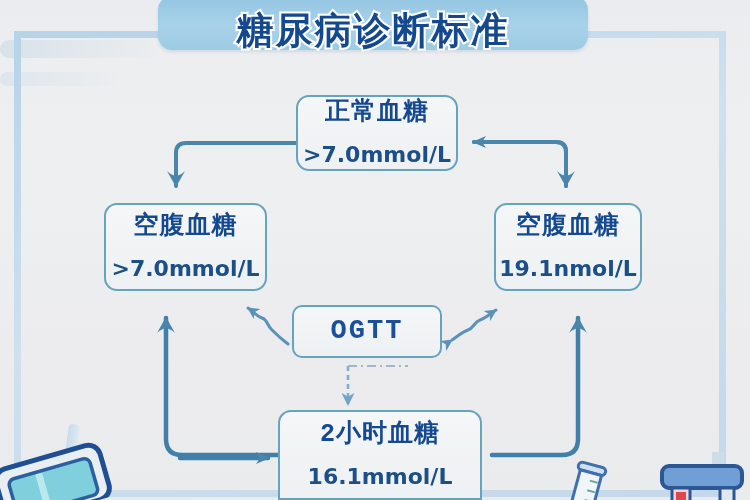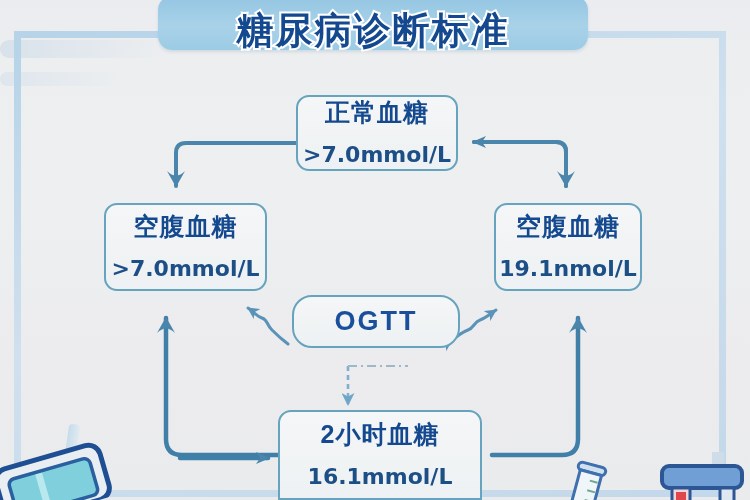--- a/index.html
+++ b/index.html
@@ -62,35 +62,35 @@
     position:absolute;
     border:2.5px solid #66a3bd;
     border-radius:13px;
     background:linear-gradient(180deg,#f4f6f7 0%,#eef1f3 100%);
     display:flex; flex-direction:column;
     align-items:center; justify-content:center;
     text-align:center;
   }
   .node .cn {
     font-size:25px; font-weight:bold; color:#15498f;
-    font-family:Liberation Sans, sans-serif;
+    font-family:Liberation Mono, monospace;
     letter-spacing:1px; line-height:1.1;text-align:right;
   }
   .node .val {
     font-size:22px; font-weight:bold; color:#1d4f87;
     font-family:"DejaVu Sans","Liberation Sans",sans-serif;
     letter-spacing:0px; margin-top:16px; line-height:1.1;
   }
   #node-normal { left:296px; top:95px; width:162px; height:76px; }
   #node-fasting { left:104px; top:203px; width:163px; height:88px; }
   #node-random  { left:494px; top:203px; width:148px; height:88px; }
   #node-twohour { left:278px; top:410px; width:204px; height:90px; border-bottom-left-radius:0; border-bottom-right-radius:0; }
   #node-ogtt {
-    left:292px; top:295px; width:168px; height:53px;
-    border:2.5px solid #66a3bd; border-radius:20px;
+    left:292px; top:305px; width:150px; height:53px;
+    border:2.5px solid #66a3bd; border-radius:10px;
   }
   #node-ogtt .cn { font-size:27px; letter-spacing:2px; color:#1b4f9c; }
 
   
   #glucometer {
     position:absolute; left:-6px; top:452px; width:118px; height:60px;
     transform:rotate(-16deg);
   }
   #lancet-stick {
     position:absolute; left:66px; top:424px; width:11px; height:46px;

